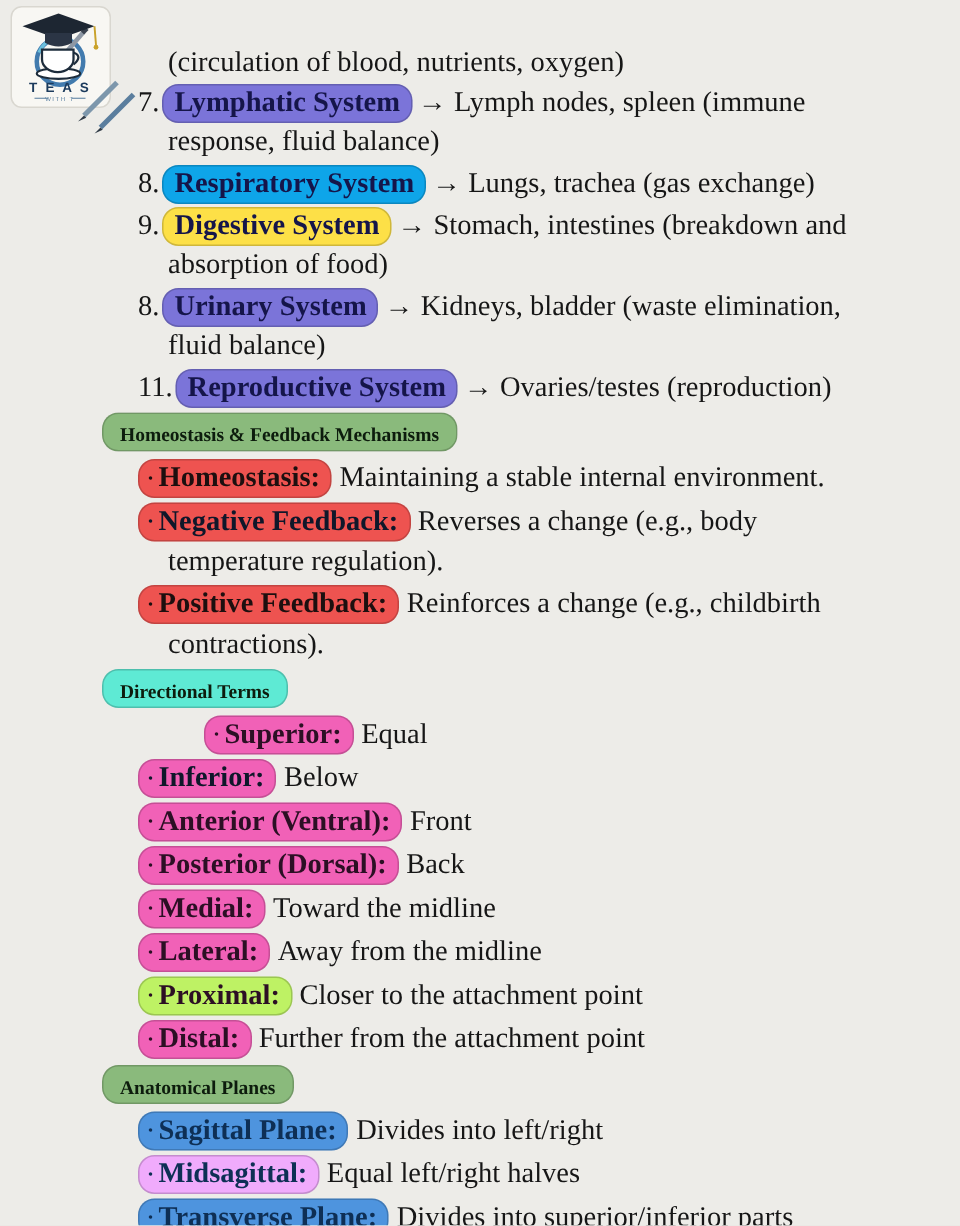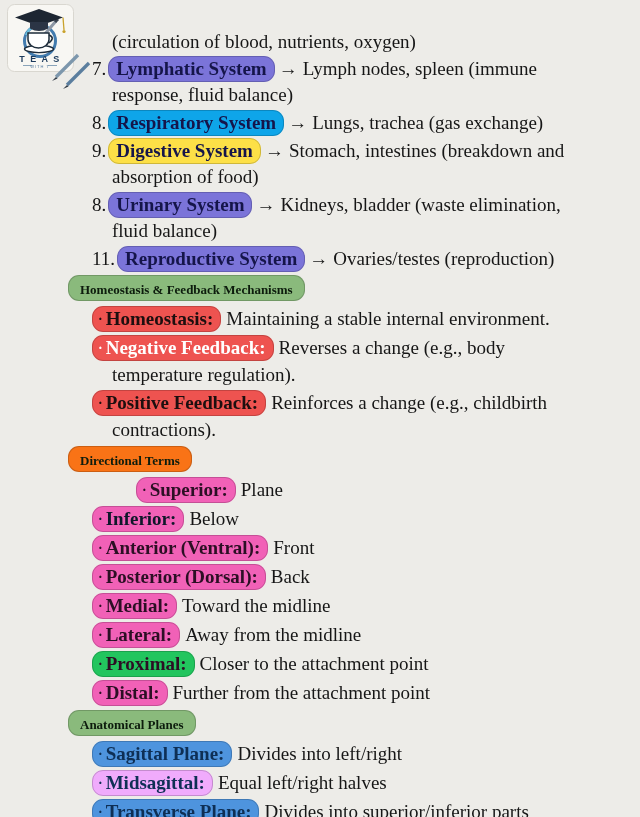--- a/index.html
+++ b/index.html
@@ -121,33 +121,33 @@
         <li class="sys-item"><span class="num">8.</span><span class="pill" style="background: #0ea5e9; color: rgb(21, 21, 74);">Respiratory System</span><span class="arrow">→</span><span class="desc">Lungs, trachea (gas exchange)</span></li>
         <li class="sys-item"><span class="num">9.</span><span class="pill" style="background: #fde047; color: rgb(21, 21, 74);">Digestive System</span><span class="arrow">→</span><span class="desc">Stomach, intestines (breakdown and
 absorption of food)</span></li>
         <li class="sys-item"><span class="num">8.</span><span class="pill" style="background: rgb(123, 116, 217); color: rgb(21, 21, 74);">Urinary System</span><span class="arrow">→</span><span class="desc">Kidneys, bladder (waste elimination,
 fluid balance)</span></li>
         <li class="sys-item"><span class="num">11.</span><span class="pill" style="background: rgb(123, 116, 217); color: rgb(21, 21, 74);">Reproductive System</span><span class="arrow">→</span><span class="desc">Ovaries/testes (reproduction)</span></li>
       </ol>
     <div id="sections-root">
         <div class="section"><div class="section-header" style="background: rgb(138, 186, 124); color: rgb(13, 28, 13);">Homeostasis &amp; Feedback Mechanisms</div><div class="section-block">
             <p class="term-item"><span class="pill" style="background: rgb(238, 83, 80); color: rgb(29, 15, 15);"><span class="bullet">·</span><span class="term">Homeostasis:</span></span><span class="desc">Maintaining a stable internal environment.</span></p>
-            <p class="term-item"><span class="pill" style="background: rgb(238, 83, 80); color: #ffffff;"><span class="bullet">·</span><span class="term">Negative Feedback:</span></span><span class="desc">Reverses a change (e.g., body
+            <p class="term-item"><span class="pill" style="background: rgb(238, 83, 80); color: #0f172a;"><span class="bullet">·</span><span class="term">Negative Feedback:</span></span><span class="desc">Reverses a change (e.g., body
 temperature regulation).</span></p>
             <p class="term-item"><span class="pill" style="background: rgb(238, 83, 80); color: rgb(29, 15, 15);"><span class="bullet">·</span><span class="term">Positive Feedback:</span></span><span class="desc">Reinforces a change (e.g., childbirth
 contractions).</span></p>
           </div></div>
-        <div class="section"><div class="section-header" style="background: #f97316; color: rgb(13, 28, 13);">Directional Terms</div><div class="section-block">
-            <p class="term-item"><span class="pill" style="background: rgb(241, 97, 183); color: rgb(44, 15, 36); margin-left: 44px;"><span class="bullet">·</span><span class="term">Superior:</span></span><span class="desc">Plane</span></p>
+        <div class="section"><div class="section-header" style="background: #5eead4; color: rgb(13, 28, 13);">Directional Terms</div><div class="section-block">
+            <p class="term-item"><span class="pill" style="background: rgb(241, 97, 183); color: rgb(44, 15, 36); margin-left: 44px;"><span class="bullet">·</span><span class="term">Superior:</span></span><span class="desc">Equal</span></p>
             <p class="term-item"><span class="pill" style="background: rgb(241, 97, 183); color: #0f172a;"><span class="bullet">·</span><span class="term">Inferior:</span></span><span class="desc">Below</span></p>
             <p class="term-item"><span class="pill" style="background: rgb(241, 97, 183); color: rgb(44, 15, 36);"><span class="bullet">·</span><span class="term">Anterior (Ventral):</span></span><span class="desc">Front</span></p>
             <p class="term-item"><span class="pill" style="background: rgb(241, 97, 183); color: rgb(44, 15, 36);"><span class="bullet">·</span><span class="term">Posterior (Dorsal):</span></span><span class="desc">Back</span></p>
             <p class="term-item"><span class="pill" style="background: rgb(241, 97, 183); color: rgb(44, 15, 36);"><span class="bullet">·</span><span class="term">Medial:</span></span><span class="desc">Toward the midline</span></p>
             <p class="term-item"><span class="pill" style="background: rgb(241, 97, 183); color: rgb(44, 15, 36);"><span class="bullet">·</span><span class="term">Lateral:</span></span><span class="desc">Away from the midline</span></p>
-            <p class="term-item"><span class="pill" style="background: #22c55e; color: rgb(44, 15, 36);"><span class="bullet">·</span><span class="term">Proximal:</span></span><span class="desc">Closer to the attachment point</span></p>
+            <p class="term-item"><span class="pill" style="background: #bef264; color: rgb(44, 15, 36);"><span class="bullet">·</span><span class="term">Proximal:</span></span><span class="desc">Closer to the attachment point</span></p>
             <p class="term-item"><span class="pill" style="background: rgb(241, 97, 183); color: rgb(44, 15, 36);"><span class="bullet">·</span><span class="term">Distal:</span></span><span class="desc">Further from the attachment point</span></p>
           </div></div>
         <div class="section"><div class="section-header" style="background: rgb(138, 186, 124); color: rgb(13, 28, 13);">Anatomical Planes</div><div class="section-block">
             <p class="term-item"><span class="pill" style="background: rgb(78, 148, 222); color: rgb(14, 47, 85);"><span class="bullet">·</span><span class="term">Sagittal Plane:</span></span><span class="desc">Divides into left/right</span></p>
             <p class="term-item"><span class="pill" style="background: #f0abfc; color: rgb(14, 47, 85);"><span class="bullet">·</span><span class="term">Midsagittal:</span></span><span class="desc">Equal left/right halves</span></p>
             <p class="term-item"><span class="pill" style="background: rgb(78, 148, 222); color: rgb(14, 47, 85);"><span class="bullet">·</span><span class="term">Transverse Plane:</span></span><span class="desc">Divides into superior/inferior parts</span></p>
           </div></div>
       </div>
   </div>
 

